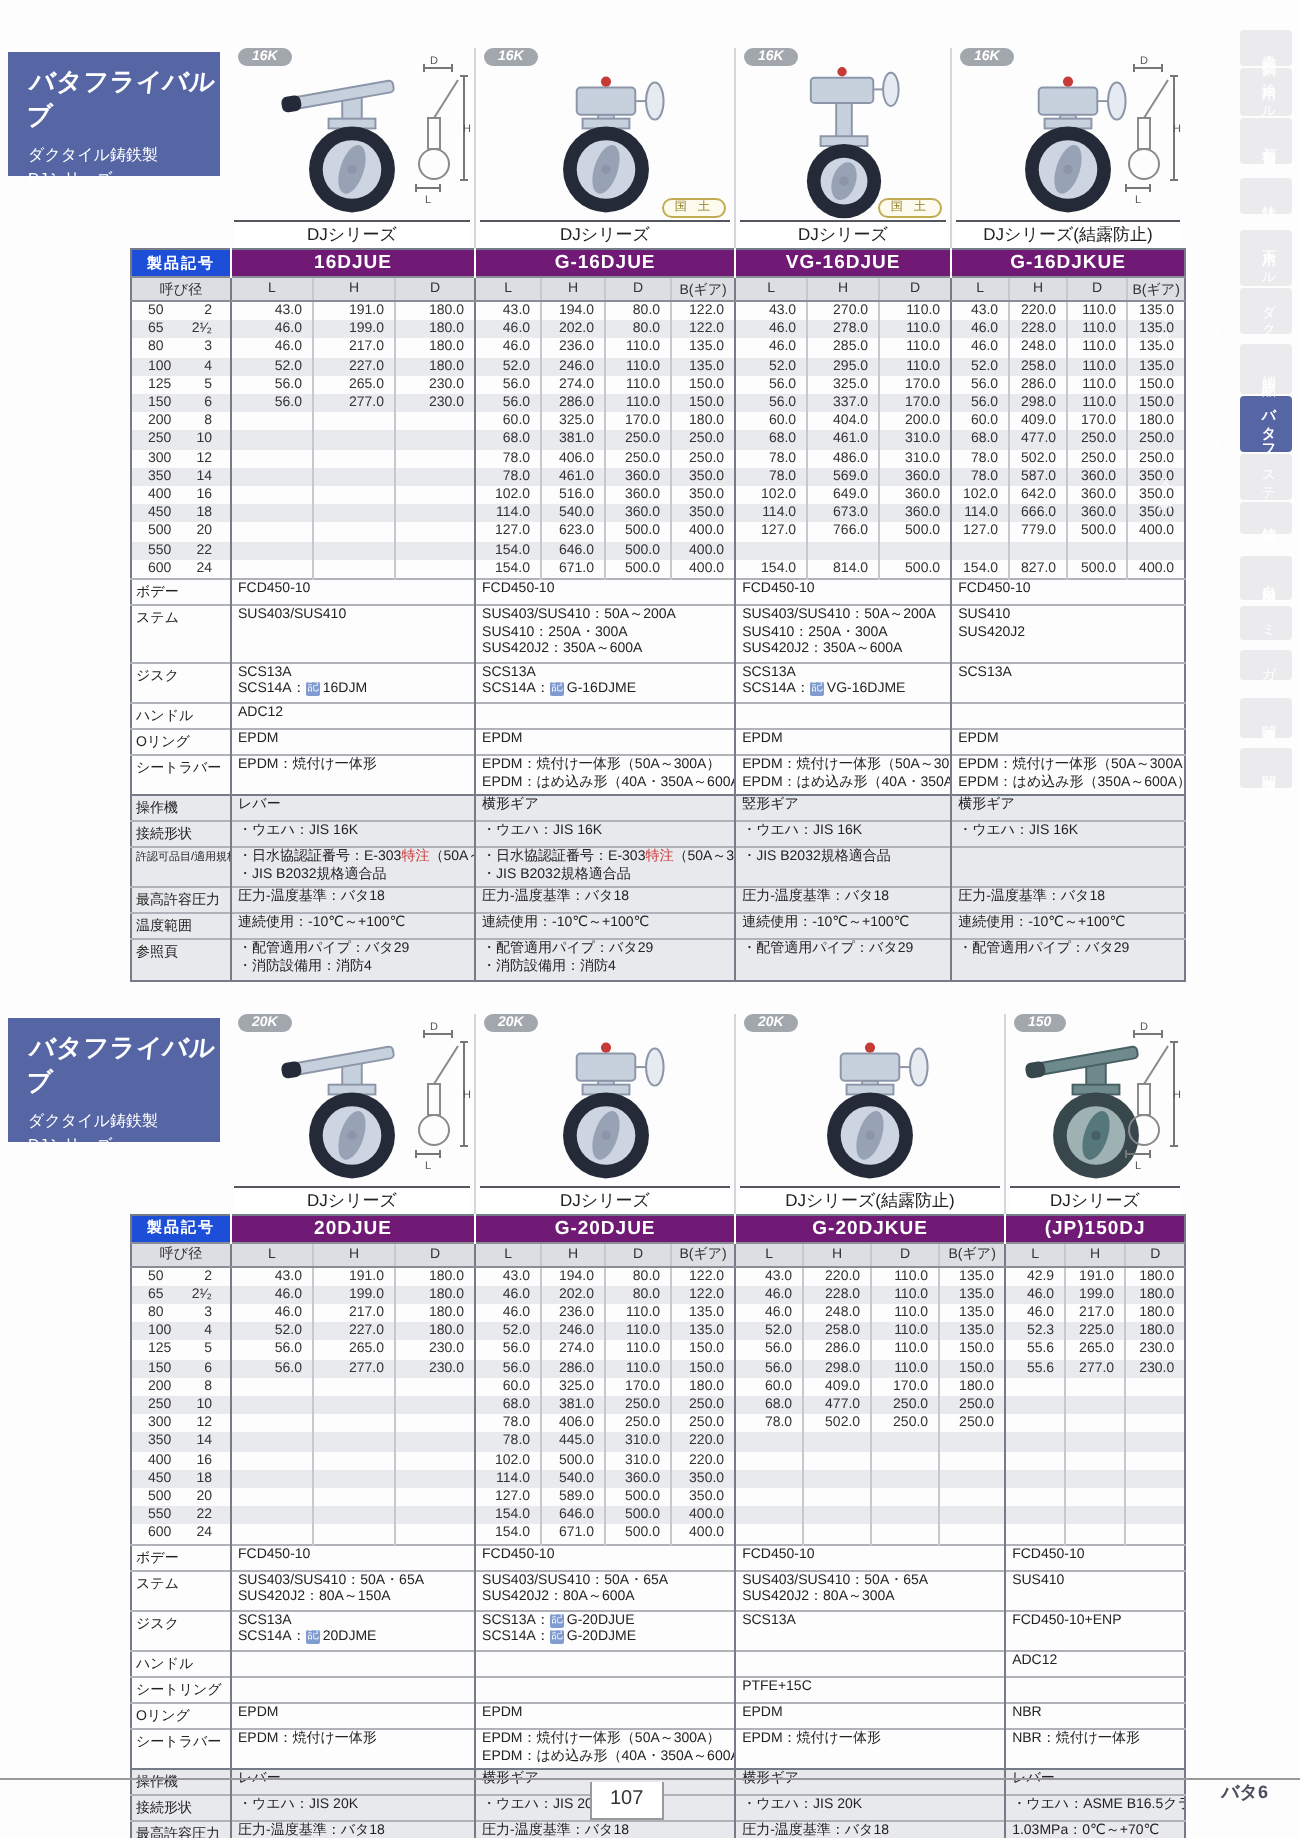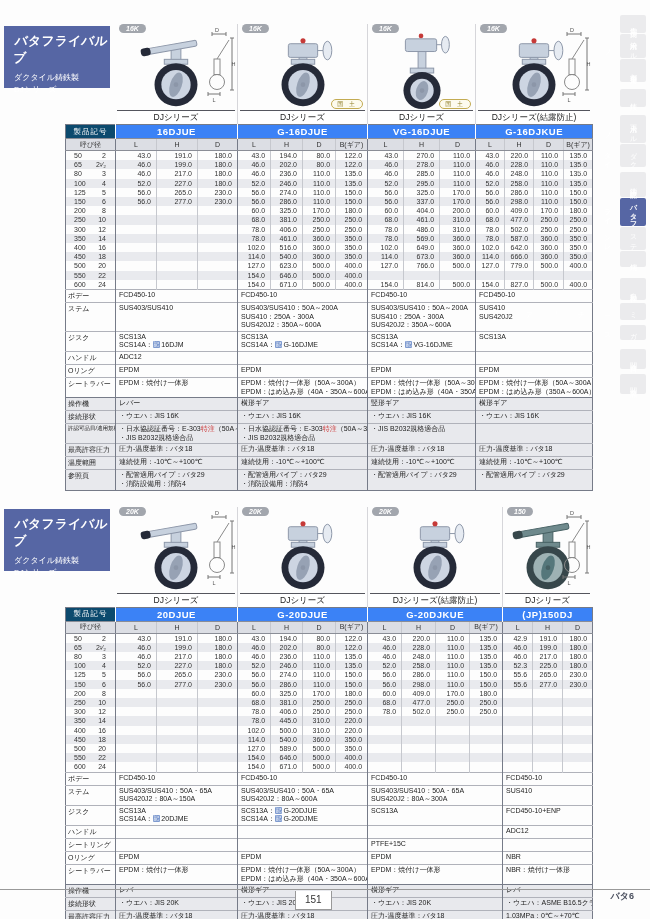--- a/index.html
+++ b/index.html
@@ -28,22 +28,22 @@
                   font-style:italic;font-weight:bold;padding:1px 7px;border-radius:7px;z-index:2;}
   .cert-badge{position:absolute;right:4px;bottom:15px;border:1px solid #c3ab52;border-radius:7px;
               padding:0 5px;font-size:6px;line-height:8px;color:#8f7d26;background:#fdfbee;letter-spacing:2px;}
   .valve{display:block;margin:8px auto 0 auto;}
   .dims-diagram{position:absolute;right:1px;top:2px;}
 
   
   .dim-table{border-collapse:collapse;table-layout:fixed;margin-left:65px;width:527px;
              border:1px solid #767b88;font-size:7px;}
   .dim-table th,.dim-table td{padding:0;margin:0;overflow:hidden;white-space:nowrap;}
-  th.plabel{background:#0c4a6e;color:#fff;font-size:7.5px;font-weight:normal;height:13px;letter-spacing:1px;}
-  th.code{background:#3b82f6;color:#fff;font-size:9.5px;font-weight:bold;height:13px;
+  th.plabel{background:#1d4ed8;color:#fff;font-size:7.5px;font-weight:bold;height:13px;letter-spacing:1px;}
+  th.code{background:#701a75;color:#fff;font-size:9.5px;font-weight:bold;height:13px;
           border-left:1px solid #fff;letter-spacing:.5px;}
   tr.subhead th{background:#dcdee4;font-size:7px;font-weight:normal;height:11px;color:#333;
                 border-top:1px solid #8a8d96;border-bottom:1px solid #8a8d96;}
   tr.subhead th.sub{border-left:1px solid #c6c8ce;}
   tr.subhead th.gb, td.gb{border-left:1px solid #767b88 !important;}
   tbody.data td{height:9.2px;line-height:9.2px;text-align:right;padding-right:5px;color:#333;
                 border-left:1px solid #c6c8ce;}
   tbody.data td.size{border-left:none;}
   tbody.data tr.alt td{background:#e9eaee;}
   td.size .szwrap{display:flex;justify-content:space-between;padding:0 4px 0 8px;}
@@ -1380,16 +1380,16 @@
       <div class="side-tab" style="height: 23px; margin-top: 1px; line-height: 26px;">ステンレス鋼</div>
       <div class="side-tab" style="height: 16px; margin-top: 1px; line-height: 26px;">鋳鋼</div>
       <div class="side-tab" style="height: 22px; margin-top: 11px; line-height: 26px;">自動操作</div>
       <div class="side-tab" style="height: 17px; margin-top: 3px; line-height: 26px;">ミニチュア</div>
       <div class="side-tab" style="height: 15px; margin-top: 5px; line-height: 26px;">ガス</div>
       <div class="side-tab" style="height: 20px; margin-top: 9px; line-height: 26px;">関連資料</div>
       <div class="side-tab" style="height: 20px; margin-top: 5px; line-height: 26px;">関連製品</div>
     </div>
 
   <div class="footer">
-    <span class="pagenum">151</span>
+    <span class="pagenum">107</span>
     <span class="footer-right">バタ6</span>
   </div>
 </div>
 
 </body></html>

